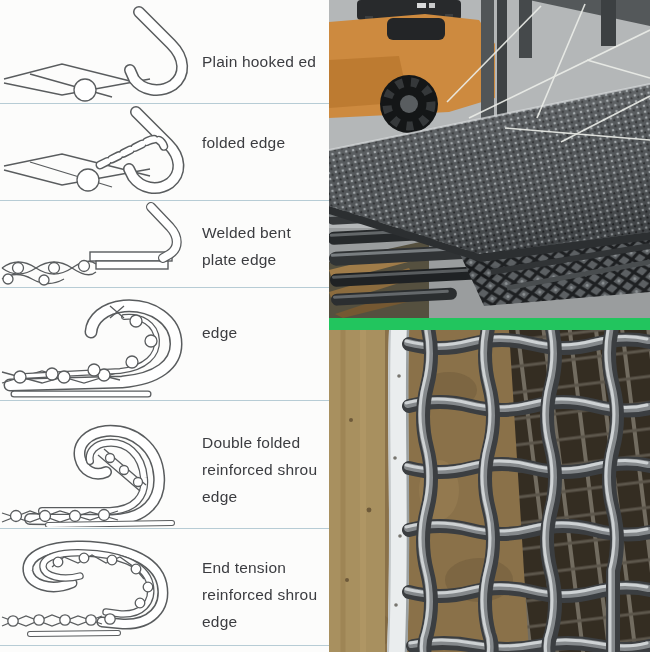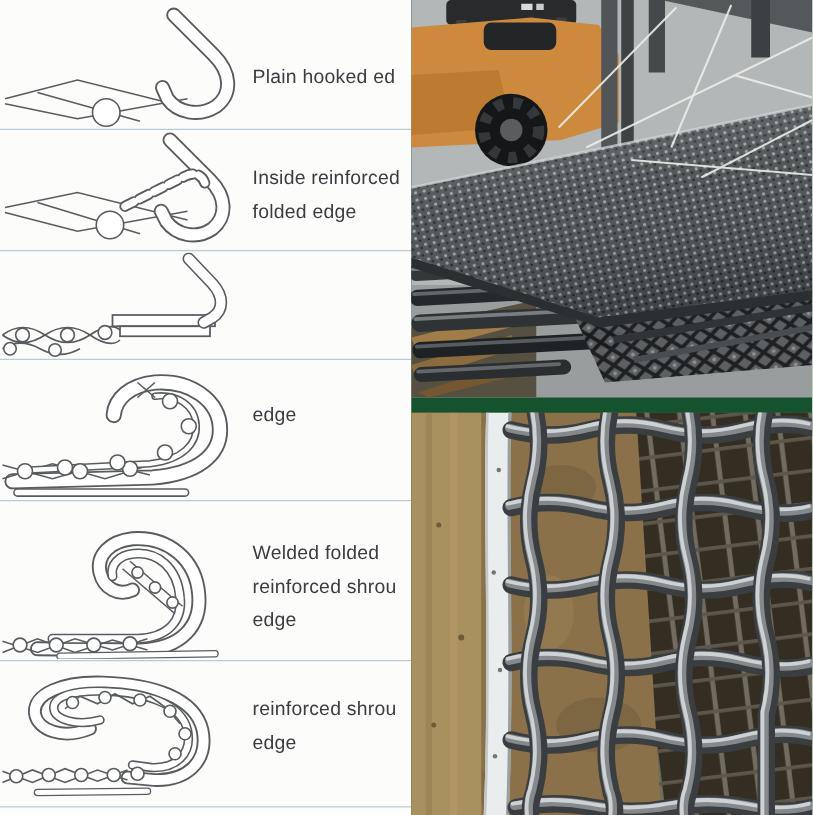--- a/index.html
+++ b/index.html
@@ -1,16 +1,16 @@
 <!DOCTYPE html>
 <html><head>
 <meta charset="utf-8">
 <style>
   html,body{margin:0;padding:0;background:#ffffff;}
-  .stage{position:relative;width:650px;height:652px;background:#14532d;overflow:hidden;
+  .stage{position:relative;width:650px;height:652px;background:#22c55e;overflow:hidden;
          font-family:"Liberation Sans",sans-serif;}
   .panel{position:absolute;left:0;top:0;width:329px;height:652px;background:#fcfcfb;overflow:hidden;}
   .divider{position:absolute;left:0;width:329px;height:1px;background:#b7ccd5;}
   .label{position:absolute;left:202px;width:132px;color:#3b3c40;font-size:15.5px;
          line-height:27px;letter-spacing:.2px;white-space:nowrap;}
   .diag{position:absolute;left:0;}
   
   .ol{stroke:#595c5e;fill:none;stroke-linecap:round;stroke-linejoin:round;}
   .wh{stroke:#ffffff;fill:none;stroke-linecap:round;stroke-linejoin:round;}
   .tn{stroke:#595c5e;fill:none;stroke-width:1.3px;}
@@ -152,34 +152,36 @@
       <circle class="nd" cx="91" cy="91" r="5.2"></circle>
       <circle class="nd" cx="110" cy="90" r="5.2"></circle>
       <use href="#d6b" class="ol" stroke-width="6"></use>
       <use href="#d6b" class="wh" stroke-width="4"></use>
     </svg>
 
     <div class="label" style="top:48px">
       <div>Plain hooked ed</div>
     </div>
     <div class="label" style="top:129px">
-      <div>Inside reinforced</div>
       <div>folded edge</div>
     </div>
     <div class="label" style="top:219px">
+      <div>Welded bent</div>
+      <div>plate edge</div>
     </div>
     <div class="label" style="top:319px">
       <div>edge</div>
     </div>
     <div class="label" style="top:429px">
-      <div>Welded folded</div>
+      <div>Double folded</div>
       <div>reinforced shrou</div>
       <div>edge</div>
     </div>
     <div class="label" style="top:554px">
+      <div>End tension</div>
       <div>reinforced shrou</div>
       <div>edge</div>
     </div>
 
     <div class="divider" style="top:103px"></div>
     <div class="divider" style="top:200px"></div>
     <div class="divider" style="top:287px"></div>
     <div class="divider" style="top:400px"></div>
     <div class="divider" style="top:528px"></div>
     <div class="divider" style="top:645px"></div>

